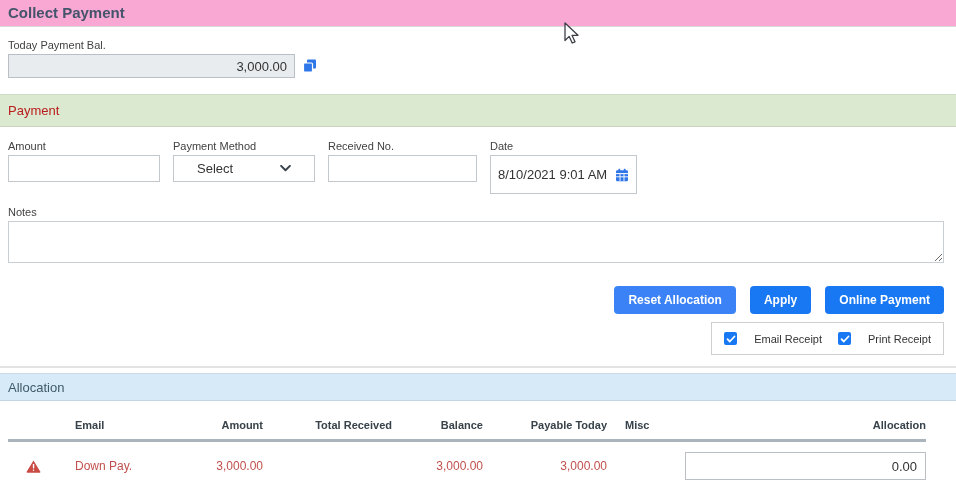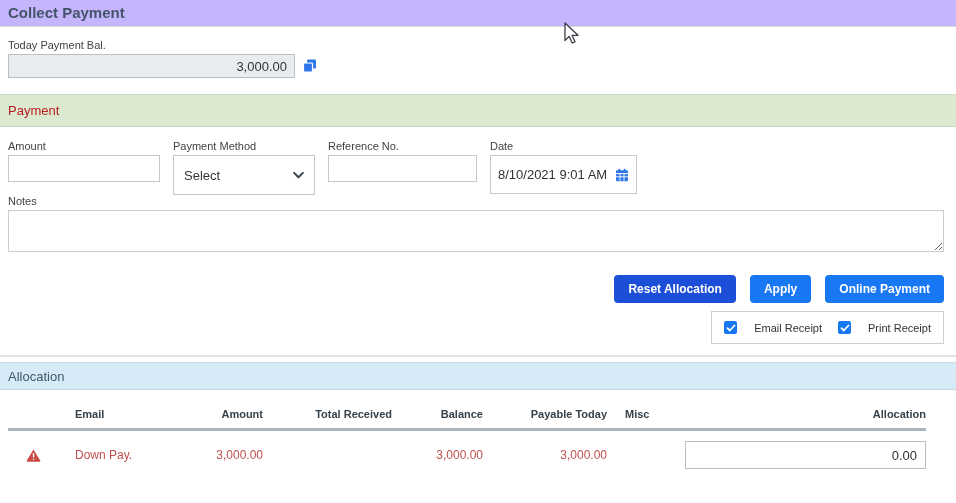--- a/index.html
+++ b/index.html
@@ -10,21 +10,21 @@
     width: 956px; height: 503px;
     background: #fff;
     overflow: hidden;
     color: #333;
   }
 
   
   .title-bar {
     padding: 4px 24px 5px 8px;
     border-bottom: 1px solid #d9d9d9;
-    background: #c4b5fd;
+    background: #f9a8d4;
   }
   .title-bar h1 {
     font-size: 15px; font-weight: bold; color: #44546a;
   }
   .section-bar {
     height: 33px;
     display: flex; align-items: center;
     padding: 0 8px;
     font-size: 13px;
     border-top: 1px solid rgba(0,0,0,0.06);
@@ -71,40 +71,40 @@
   
   .fields-row { display: flex; gap: 13px; margin-top: 13px; }
   .field-group { display: flex; flex-direction: column; }
   .w-amount { width: 152px; }
   .w-method { width: 142px; }
   .w-ref    { width: 149px; }
   .w-date   { width: 147px; }
   .field-group .text-input { width: 100%; }
 
   .select-box {
-    height: 40px; width: 100%;
+    height: 27px; width: 100%;
     display: flex; align-items: center; justify-content: space-between;
-    padding: 0 10px;
+    padding: 0 23px;
     cursor: pointer;
   }
   .select-box .sel-text { color: #333; }
   .date-input-wrap {
     height: 39px; width: 100%;
     display: flex; align-items: center;
     padding: 7px 7px;
   }
   .date-input-wrap input {
     border: none; outline: none; flex: 1; width: 10px;
     font-family: "Liberation Sans", sans-serif;
     font-size: 13px; color: #333; background: transparent;
   }
   .cal-btn { width: 14px; height: 14px; cursor: pointer; display: inline-flex; }
 
   
-  .notes-block { }
+  .notes-block { margin-top: 12px; }
   .notes-area {
     width: 936px; height: 42px;
     resize: both;
     padding: 4px 6px;
     border: 1px solid #c9ced2;
   }
 
   
   .actions {
     margin-top: 19px;
@@ -112,21 +112,21 @@
     padding-right: 12px;
   }
   .btn {
     height: 28px;
     border: none; border-radius: 4px;
     color: #fff; font-weight: bold; font-size: 12px;
     font-family: "Liberation Sans", sans-serif;
     padding: 0 14px;
     cursor: pointer;
   }
-  .btn-light { background: #1d4ed8; }
+  .btn-light { background: #3b82f6; }
   .btn-primary { background: #1877f2; }
 
   
   .receipt-row { margin-top: 8px; display: flex; justify-content: flex-end; padding-right: 12px; }
   .receipt-box {
     border: 1px solid #cfcfcf;
     height: 33px;
     display: flex; align-items: center; gap: 16px;
     padding: 0 12px;
     background: #fff;
@@ -208,21 +208,21 @@
       <div class="select-box">
         <span class="sel-text">Select</span>
         <span style="display:inline-flex;">
           <svg viewBox="0 0 12 8" width="11" height="7">
               <path d="M1 1l5 5 5-5" fill="none" stroke="#37424a" stroke-width="2.2" stroke-linecap="round" stroke-linejoin="round"></path>
             </svg>
         </span>
       </div>
     </div>
     <div class="field-group w-ref">
-      <label class="field-label">Reference No.</label>
+      <label class="field-label">Received No.</label>
       <input class="text-input" value="" style="">
     </div>
     <div class="field-group w-date">
       <label class="field-label">Date</label>
       <div class="date-input-wrap">
         <input value="8/10/2021 9:01 AM" style="">
         <span class="cal-btn">
           <svg viewBox="0 0 14 14" width="14" height="14">
             <rect x="1" y="2.2" width="12" height="11" rx="1.2" fill="#2f76e8"></rect>
             <rect x="3.4" y="0.8" width="1.8" height="3" rx="0.6" fill="#2f76e8"></rect>

